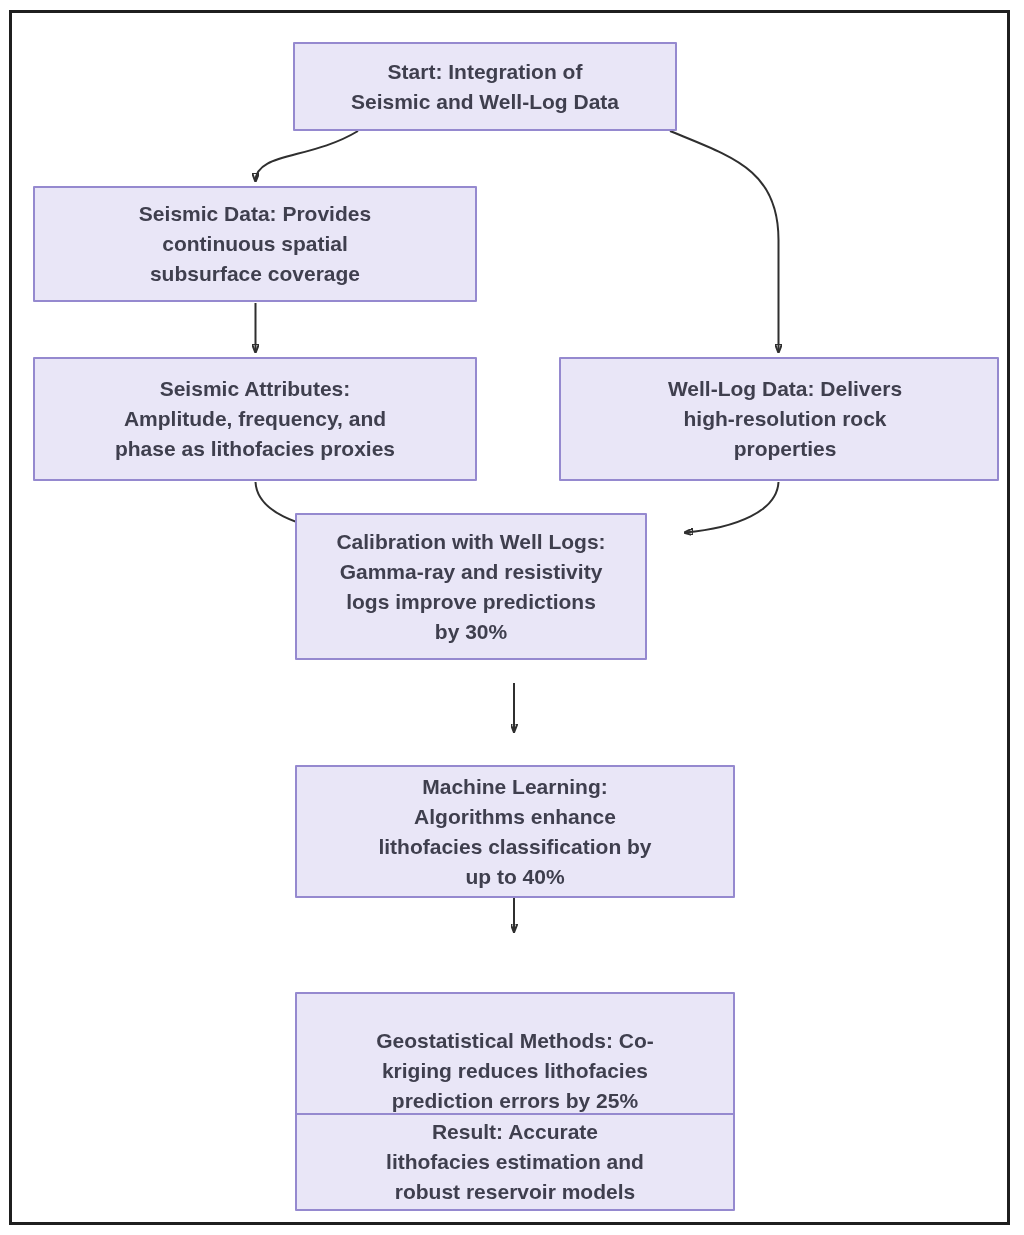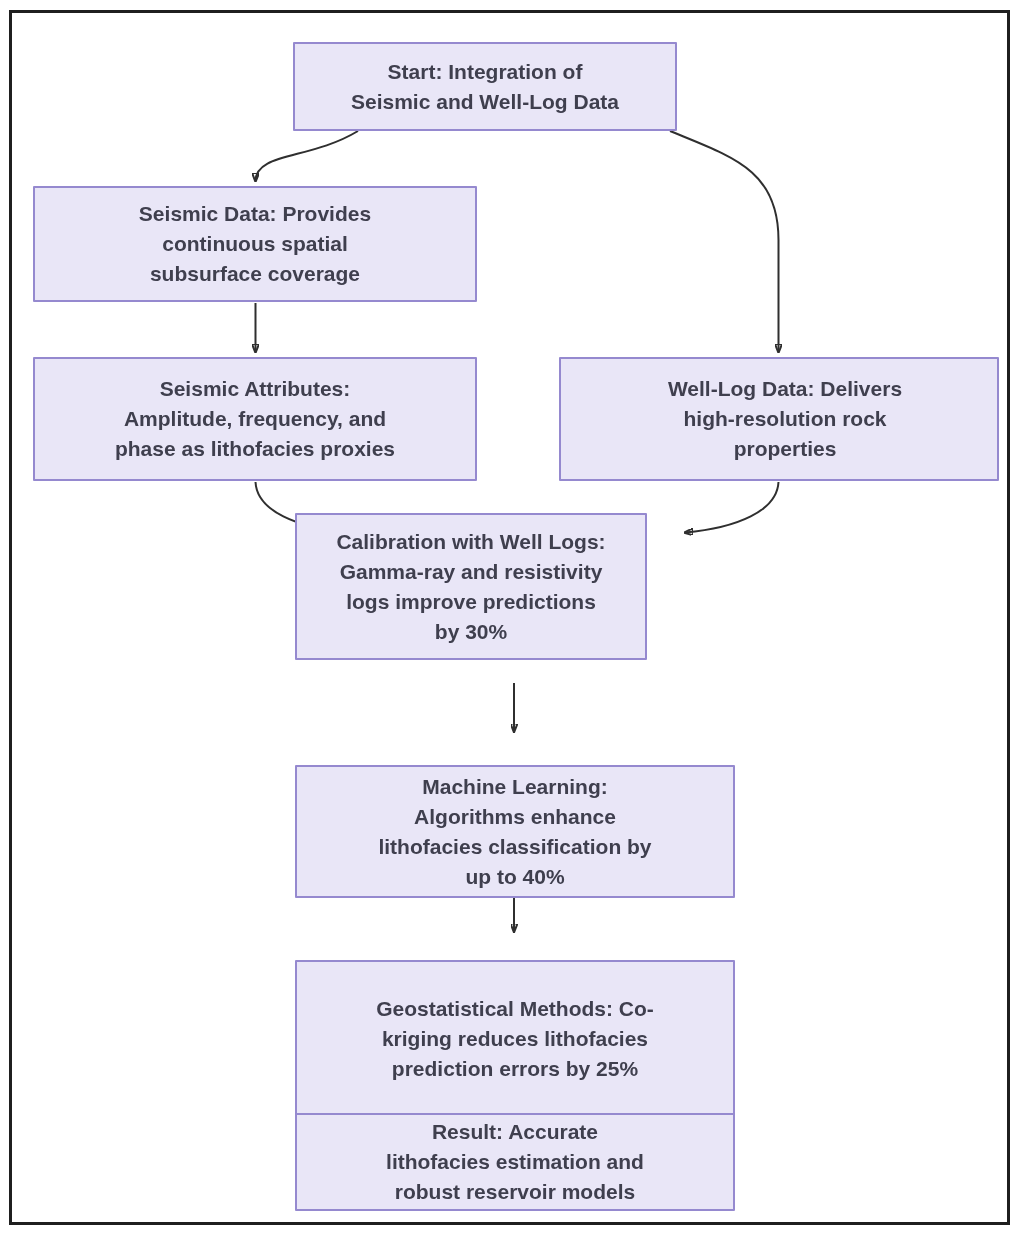--- a/index.html
+++ b/index.html
@@ -53,21 +53,21 @@
     align-items: center;
     justify-content: center;
     white-space: pre-line;
   }
   #n-start              { left: 293px; top: 42px;   width: 384px; height: 89px; }
   #n-seismic-data       { left: 33px;  top: 186px;  width: 444px; height: 116px; }
   #n-seismic-attributes { left: 33px;  top: 357px;  width: 444px; height: 124px; }
   #n-well-log-data      { left: 559px; top: 357px;  width: 440px; height: 124px; padding-left: 12px; }
   #n-calibration        { left: 295px; top: 513px;  width: 352px; height: 147px; }
   #n-machine-learning   { left: 295px; top: 737px;  width: 440px; height: 133px; margin-top: 28px; }
-  #n-geostatistical     { left: 295px; top: 960px;  width: 440px; height: 157px; }
+  #n-geostatistical     { left: 295px; top: 992px;  width: 440px; height: 157px; }
   #n-result             { left: 295px; top: 1113px; width: 440px; height: 98px; }
 </style>
 </head>
 <body>
 
 <div class="canvas">
   <div class="frame"></div>
 
   <svg class="edges" viewBox="0 0 1024 1235" xmlns="http://www.w3.org/2000/svg">
     <defs>

